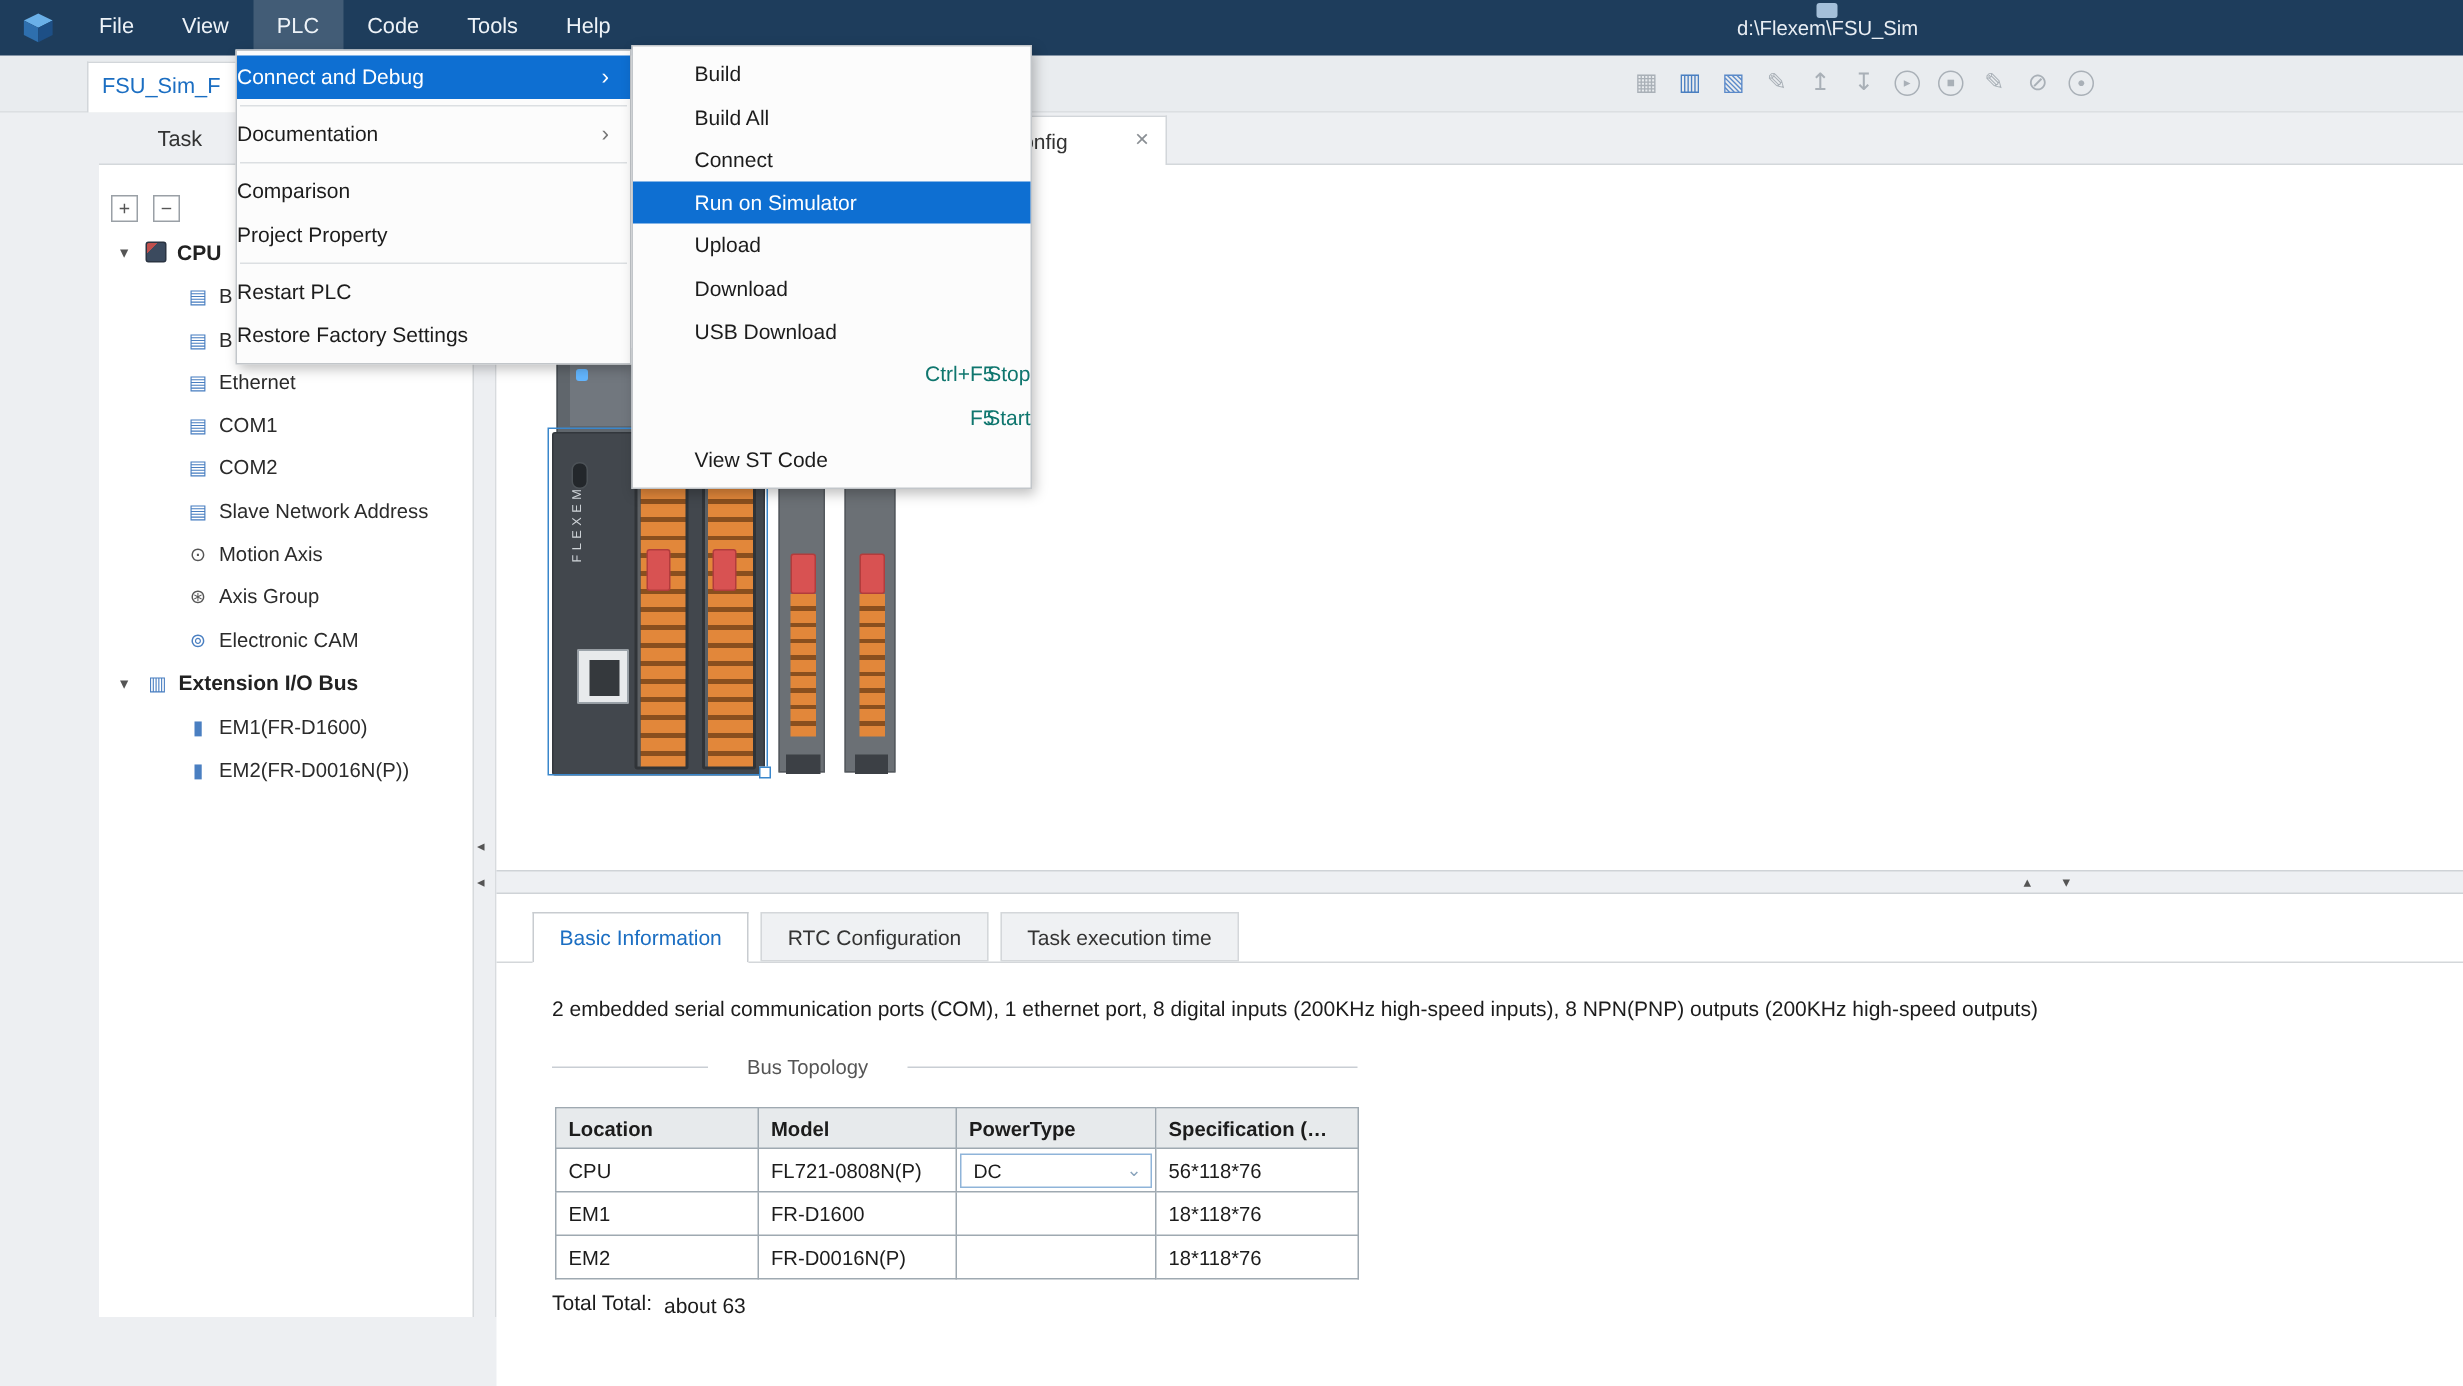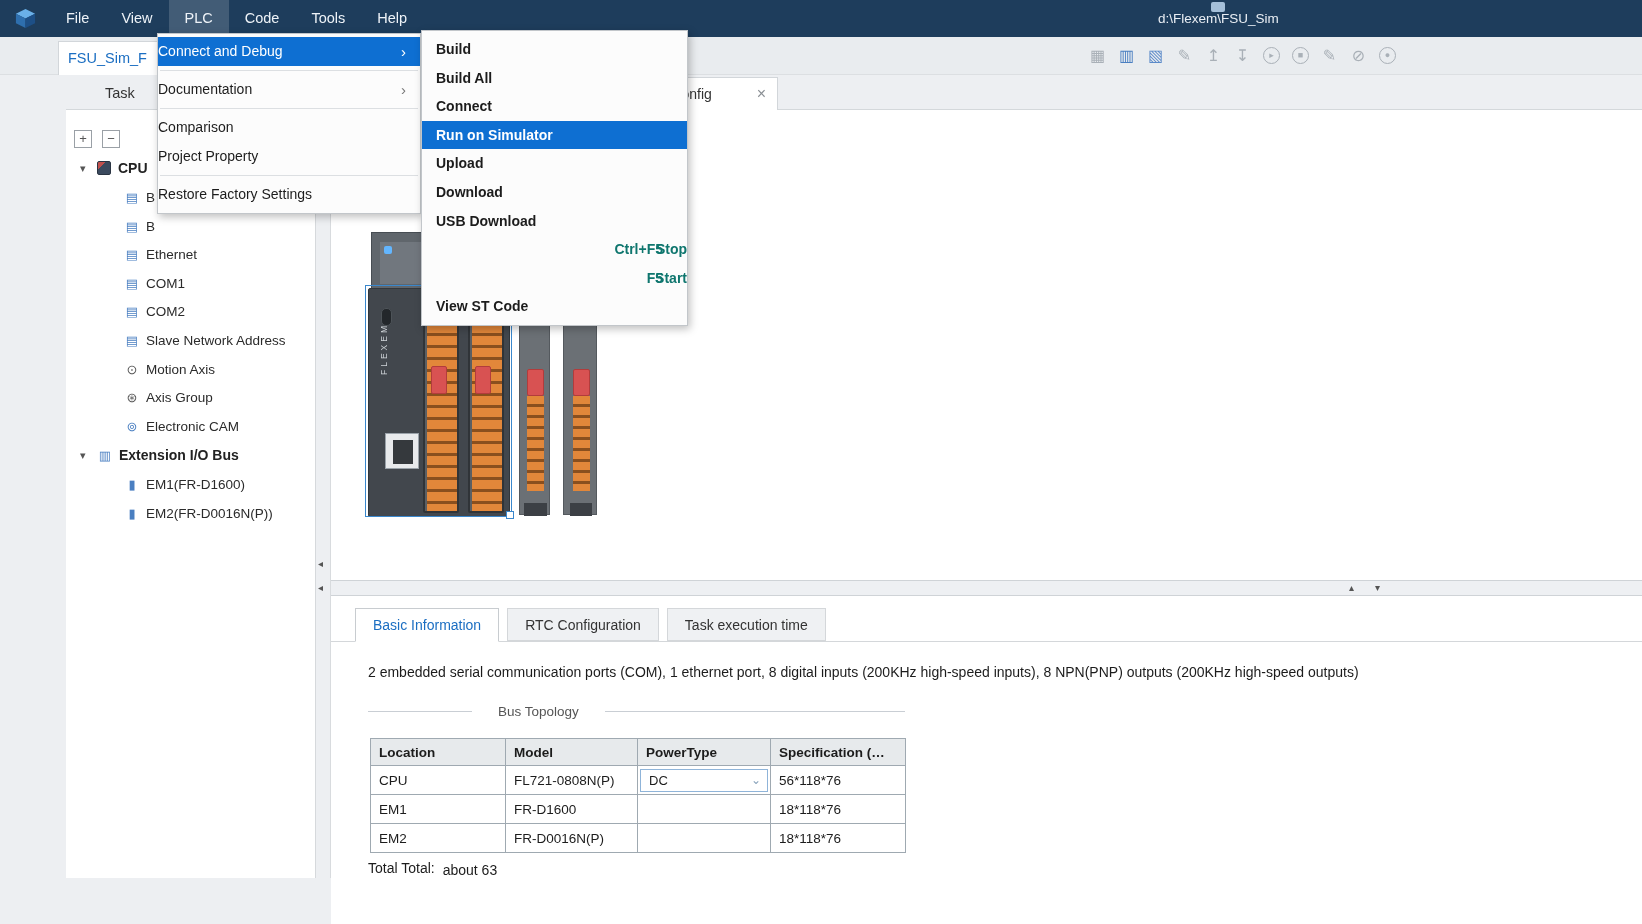--- a/index.html
+++ b/index.html
@@ -136,21 +136,21 @@
 
   
   .menu1 { left:157px; top:33px; width:264px; background:#fcfcfc;
            border:1px solid #c2c6ca; box-shadow:2px 3px 8px rgba(0,0,0,.25);
            padding:3px 0 4px; z-index:60; }
   .menu2 { left:421px; top:30px; width:267px; background:#fcfcfc;
            border:1px solid #c2c6ca; box-shadow:2px 3px 8px rgba(0,0,0,.25);
            padding:4px 0; z-index:61; }
   .mi { position:relative; height:29px; line-height:29px; 
         font-size:14px; color:#1c1c1c; }
-  .menu2 .mi { height:28.6px; line-height:28.6px; padding-left:14px;font-weight:bold; }
+  .menu2 .mi { height:28.6px; line-height:28.6px; padding-left:41px; }
   .mi.hl { background:#0e6fd2; color:#fff; }
   .mi.disabled { color:#0f766e;text-align:right; }
   .mi .sub-arrow { position:absolute; right:14px; top:0; font-size:15px; }
   .mi .shortcut { position:absolute; right:24px; top:0; }
   .msep { height:1px; background:#dcdfe2; margin:4px 2px; }
 </style>
 </head>
 <body>
 
 <div class="abs topbar">
@@ -401,20 +401,21 @@
   </div>
   <div class="msep"></div>
   <div class="mi">
     <span>Documentation</span>
     <span class="sub-arrow" style="color:#777">›</span>
   </div>
   <div class="msep"></div>
   <div class="mi"><span>Comparison</span></div>
   <div class="mi"><span>Project Property</span></div>
   <div class="msep"></div>
+  <div class="mi"><span>Restart PLC</span></div>
   <div class="mi"><span>Restore Factory Settings</span></div>
 </div>
 
 <div class="abs menu2">
   <div class="mi"><span>Build</span></div>
   <div class="mi"><span>Build All</span></div>
   <div class="mi"><span>Connect</span></div>
   <div class="mi hl"><span>Run on Simulator</span></div>
   <div class="mi"><span>Upload</span></div>
   <div class="mi"><span>Download</span></div>

